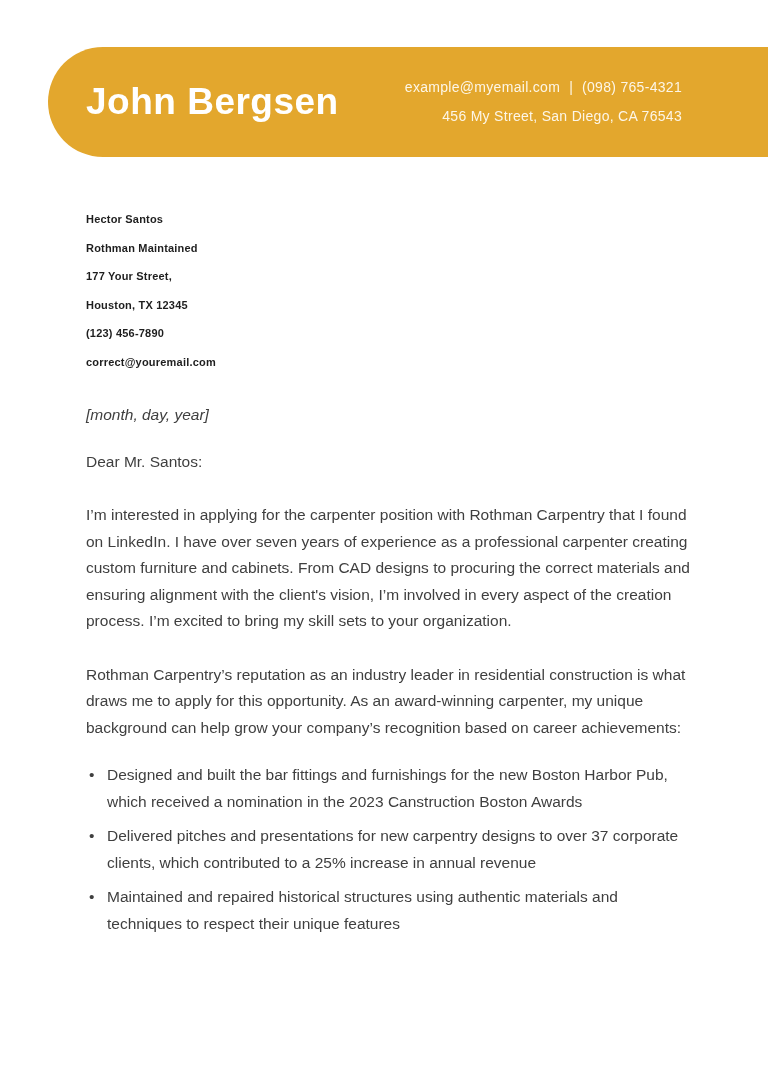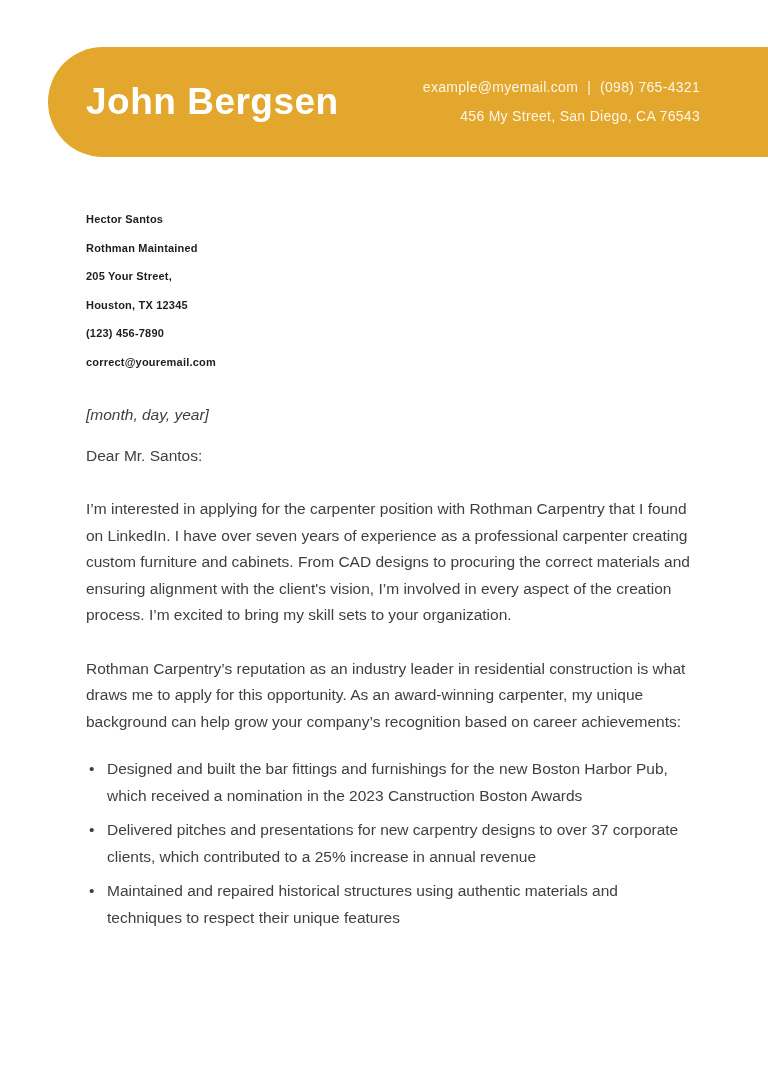--- a/index.html
+++ b/index.html
@@ -20,21 +20,21 @@
     position: absolute;
     top: 47px;
     left: 48px;
     right: 0;
     height: 110px;
     border-radius: 55px 0 0 55px;
     display: flex;
     align-items: center;
     justify-content: space-between;
     padding-left: 38px;
-    padding-right: 68px;
+    padding-right: 86px;
   }
   .sender-name {
     font-size: 37px;
     font-weight: 700;
     color: #ffffff;
     letter-spacing: 0.5px;
     white-space: nowrap;
   }
   .contact-block {
     text-align: right;
@@ -56,21 +56,21 @@
     line-height: 26.5px;
   }
   .recipient {
     font-weight: 700;
     font-size: 11px;
     line-height: 28.5px;
     color: #1e1e1e;
     letter-spacing: 0.2px;
   }
   .date-line { margin-top: 26px; font-style: italic; }
-  .salutation { margin-top: 14px; }
+  .salutation { margin-top: 20px; }
   .para { margin-top: 27px; }
   .achievements { margin-top: 21px; list-style: none; }
   .achievements li {
     display: flex;
     align-items: flex-start;
     margin-bottom: 8px;
   }
   .bullet-marker {
     flex: 0 0 21px;
     padding-left: 3px;
@@ -91,21 +91,21 @@
       </div>
       <div>456 My Street, San Diego, CA 76543</div>
     </div>
   </div>
 
   <div class="content">
 
     <div class="recipient">
       <div>Hector Santos</div>
       <div>Rothman Maintained</div>
-      <div>205 Your Street,</div>
+      <div>177 Your Street,</div>
       <div>Houston, TX 12345</div>
       <div>(123) 456-7890</div>
       <div>correct@youremail.com</div>
     </div>
 
     <div class="date-line">[month, day, year]</div>
 
     <div class="salutation">Dear Mr. Santos:</div>
 
     <p class="para">I’m interested in applying for the carpenter position with Rothman Carpentry that I found on LinkedIn. I have over seven years of experience as a professional carpenter creating custom furniture and cabinets. From CAD designs to procuring the correct materials and ensuring alignment with the client's vision, I’m involved in every aspect of the creation process. I’m excited to bring my skill sets to your organization.</p>

